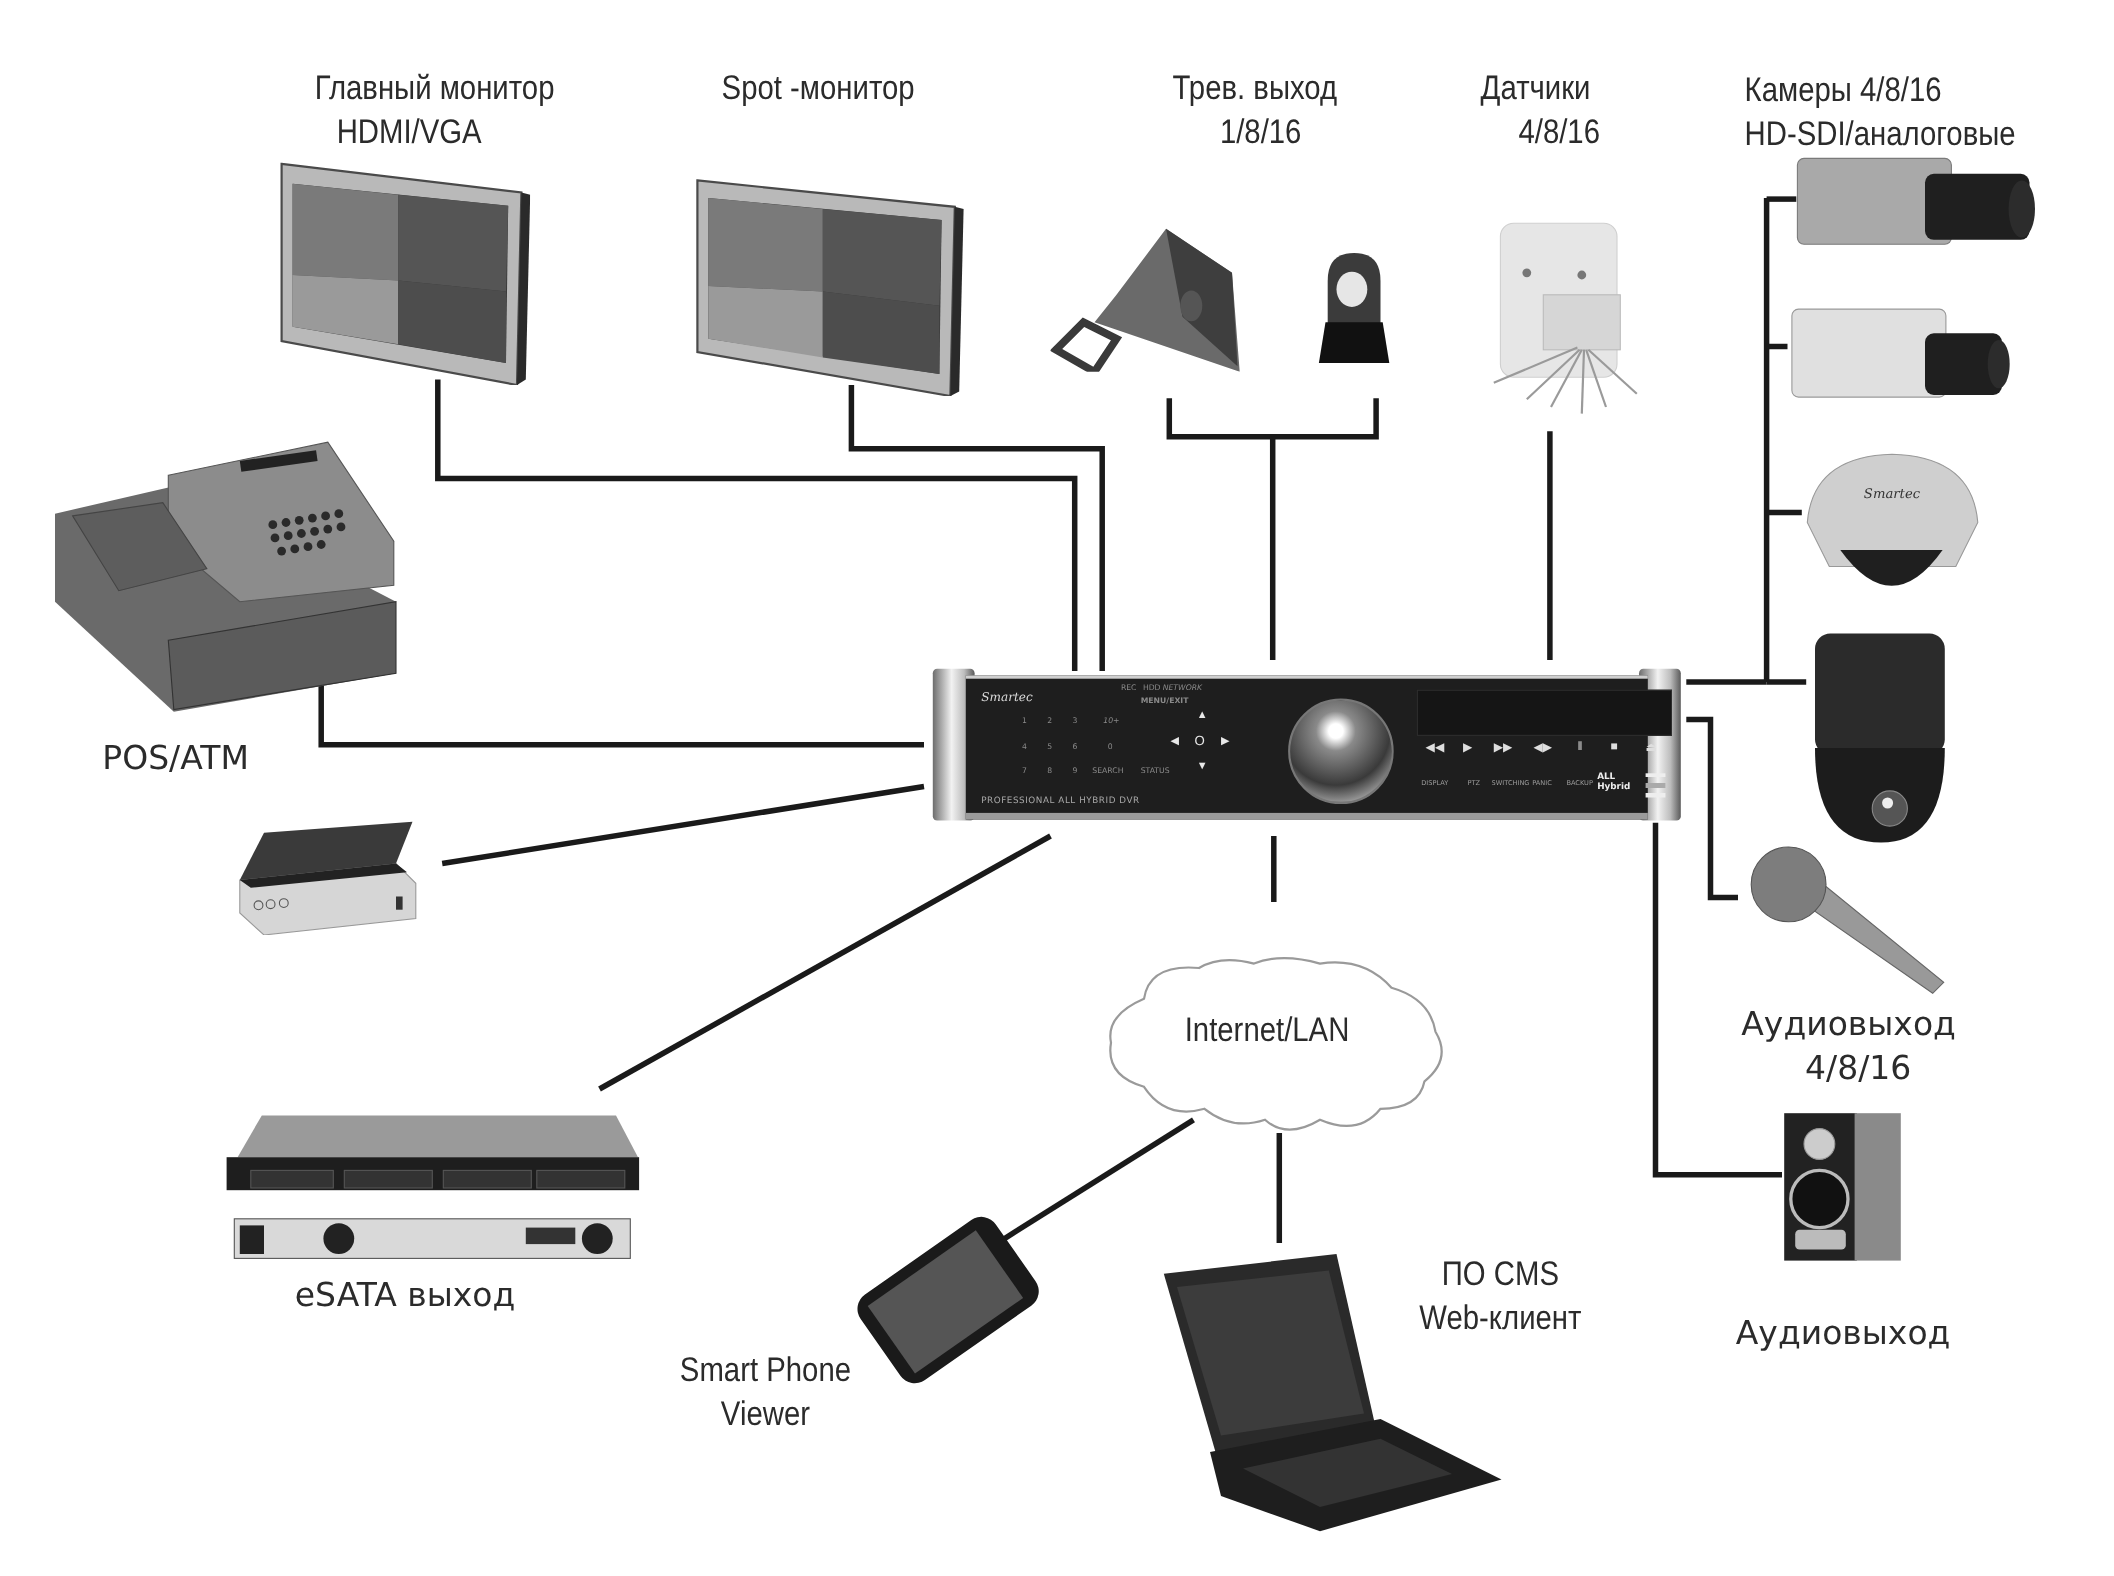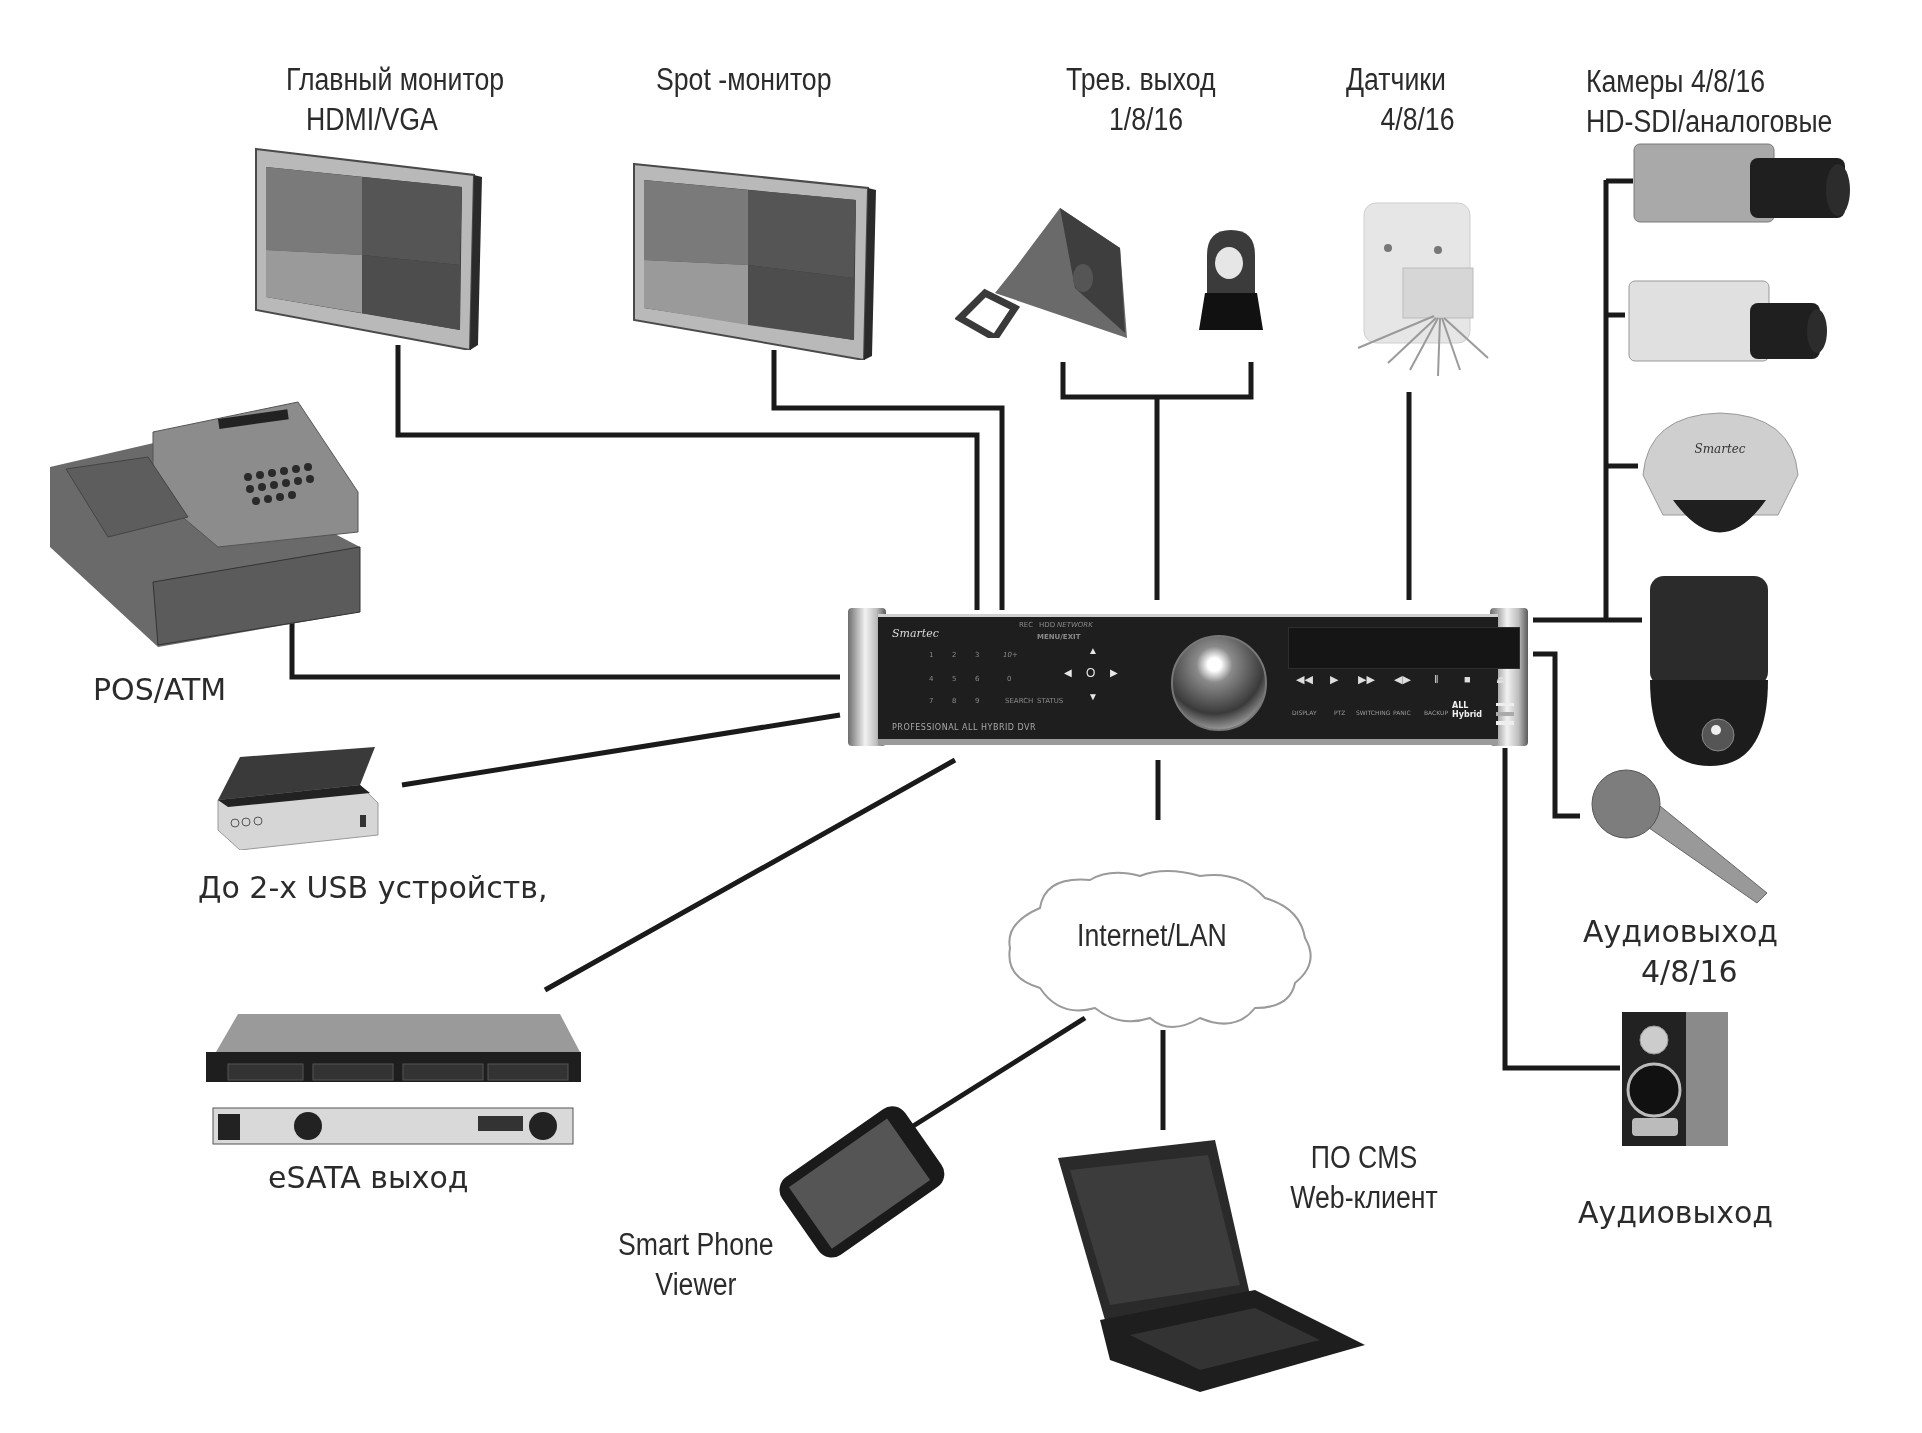--- a/index.html
+++ b/index.html
@@ -191,21 +191,20 @@
 <svg class="device" style="left:210px; top:745px;" width="175" height="105" viewBox="0 0 175 105">
   <polygon points="8,55 150,40 168,58 168,90 30,105 8,85" fill="#d6d6d6" stroke="#999"></polygon>
   <polygon points="8,55 30,12 165,2 150,40" fill="#3a3a3a"></polygon>
   <polygon points="8,55 150,40 160,48 18,62" fill="#222"></polygon>
   <circle cx="25" cy="78" r="4" fill="none" stroke="#555"></circle>
     <circle cx="36" cy="77" r="4" fill="none" stroke="#555"></circle>
     <circle cx="48" cy="76" r="4" fill="none" stroke="#555"></circle>
   <rect x="150" y="70" width="6" height="12" fill="#333"></rect>
 </svg>
 <div class="label wide" style="left:198px; top:868px;">
-  <div>До 2-х USB устройств,</div>
 </div>
 
 <svg class="device" style="left:198px; top:1012px;" width="385" height="140" viewBox="0 0 385 140">
   <polygon points="18,40 40,2 362,2 382,40" fill="#9a9a9a"></polygon>
   <rect x="8" y="40" width="375" height="30" fill="#1e1e1e"></rect>
   <g fill="#333" stroke="#555">
       <rect x="30" y="52" width="75" height="16"></rect>
       <rect x="115" y="52" width="80" height="16"></rect>
       <rect x="205" y="52" width="80" height="16"></rect>
       <rect x="290" y="52" width="80" height="16"></rect>
@@ -265,21 +264,21 @@
     <div class="dvr-txt" style="left:66px; top:34px;">3</div>
     <div class="dvr-txt" style="left:94px; top:34px;font-style:italic;">10+</div>
     <div class="dvr-txt" style="left:128px; top:16px; width:26px;font-weight:bold;">MENU/EXIT</div>
     <div class="dvr-txt" style="left:20px; top:58px;">4</div>
     <div class="dvr-txt" style="left:43px; top:58px;">5</div>
     <div class="dvr-txt" style="left:66px; top:58px;">6</div>
     <div class="dvr-txt" style="left:98px; top:58px;">0</div>
     <div class="dvr-txt" style="left:20px; top:80px;">7</div>
     <div class="dvr-txt" style="left:43px; top:80px;">8</div>
     <div class="dvr-txt" style="left:66px; top:80px;">9</div>
-    <div class="dvr-txt" style="left:96px; top:80px;">SEARCH</div>
+    <div class="dvr-txt" style="left:84px; top:80px;">SEARCH</div>
     <div class="dvr-txt" style="left:128px; top:80px;">STATUS</div>
 
     <div class="arrow" style="left:210px; top:28px;">▲</div>
     <div class="arrow" style="left:186px; top:50px;">◀</div>
     <div class="arrow" style="left:208px; top:49px; font-size:12px;">O</div>
     <div class="arrow" style="left:232px; top:50px;">▶</div>
     <div class="arrow" style="left:210px; top:74px;">▼</div>
 
     <div class="knob"></div>
     <div class="dvr-lcd"></div>

